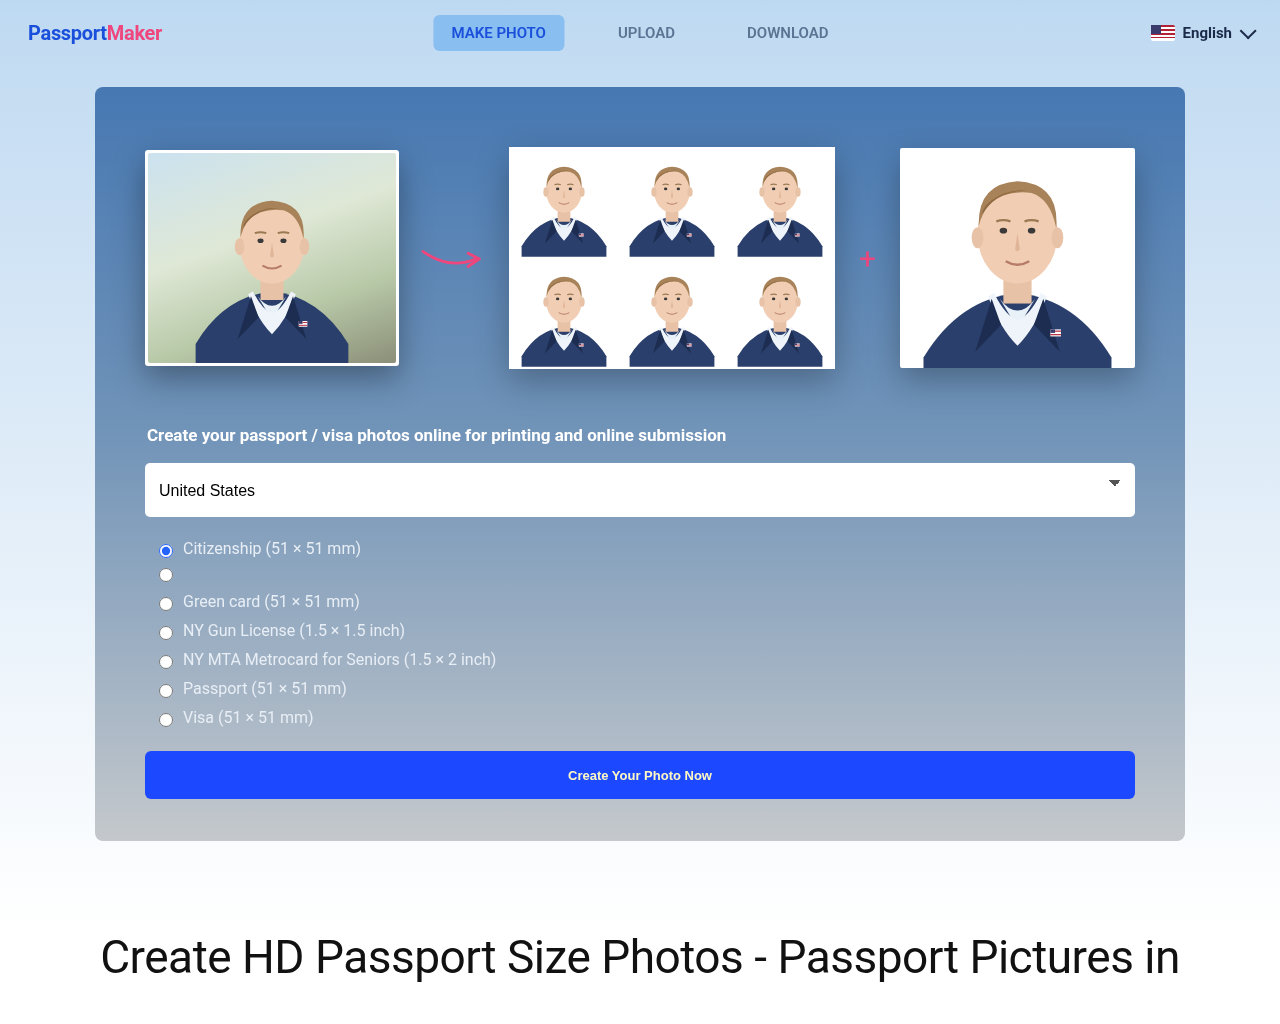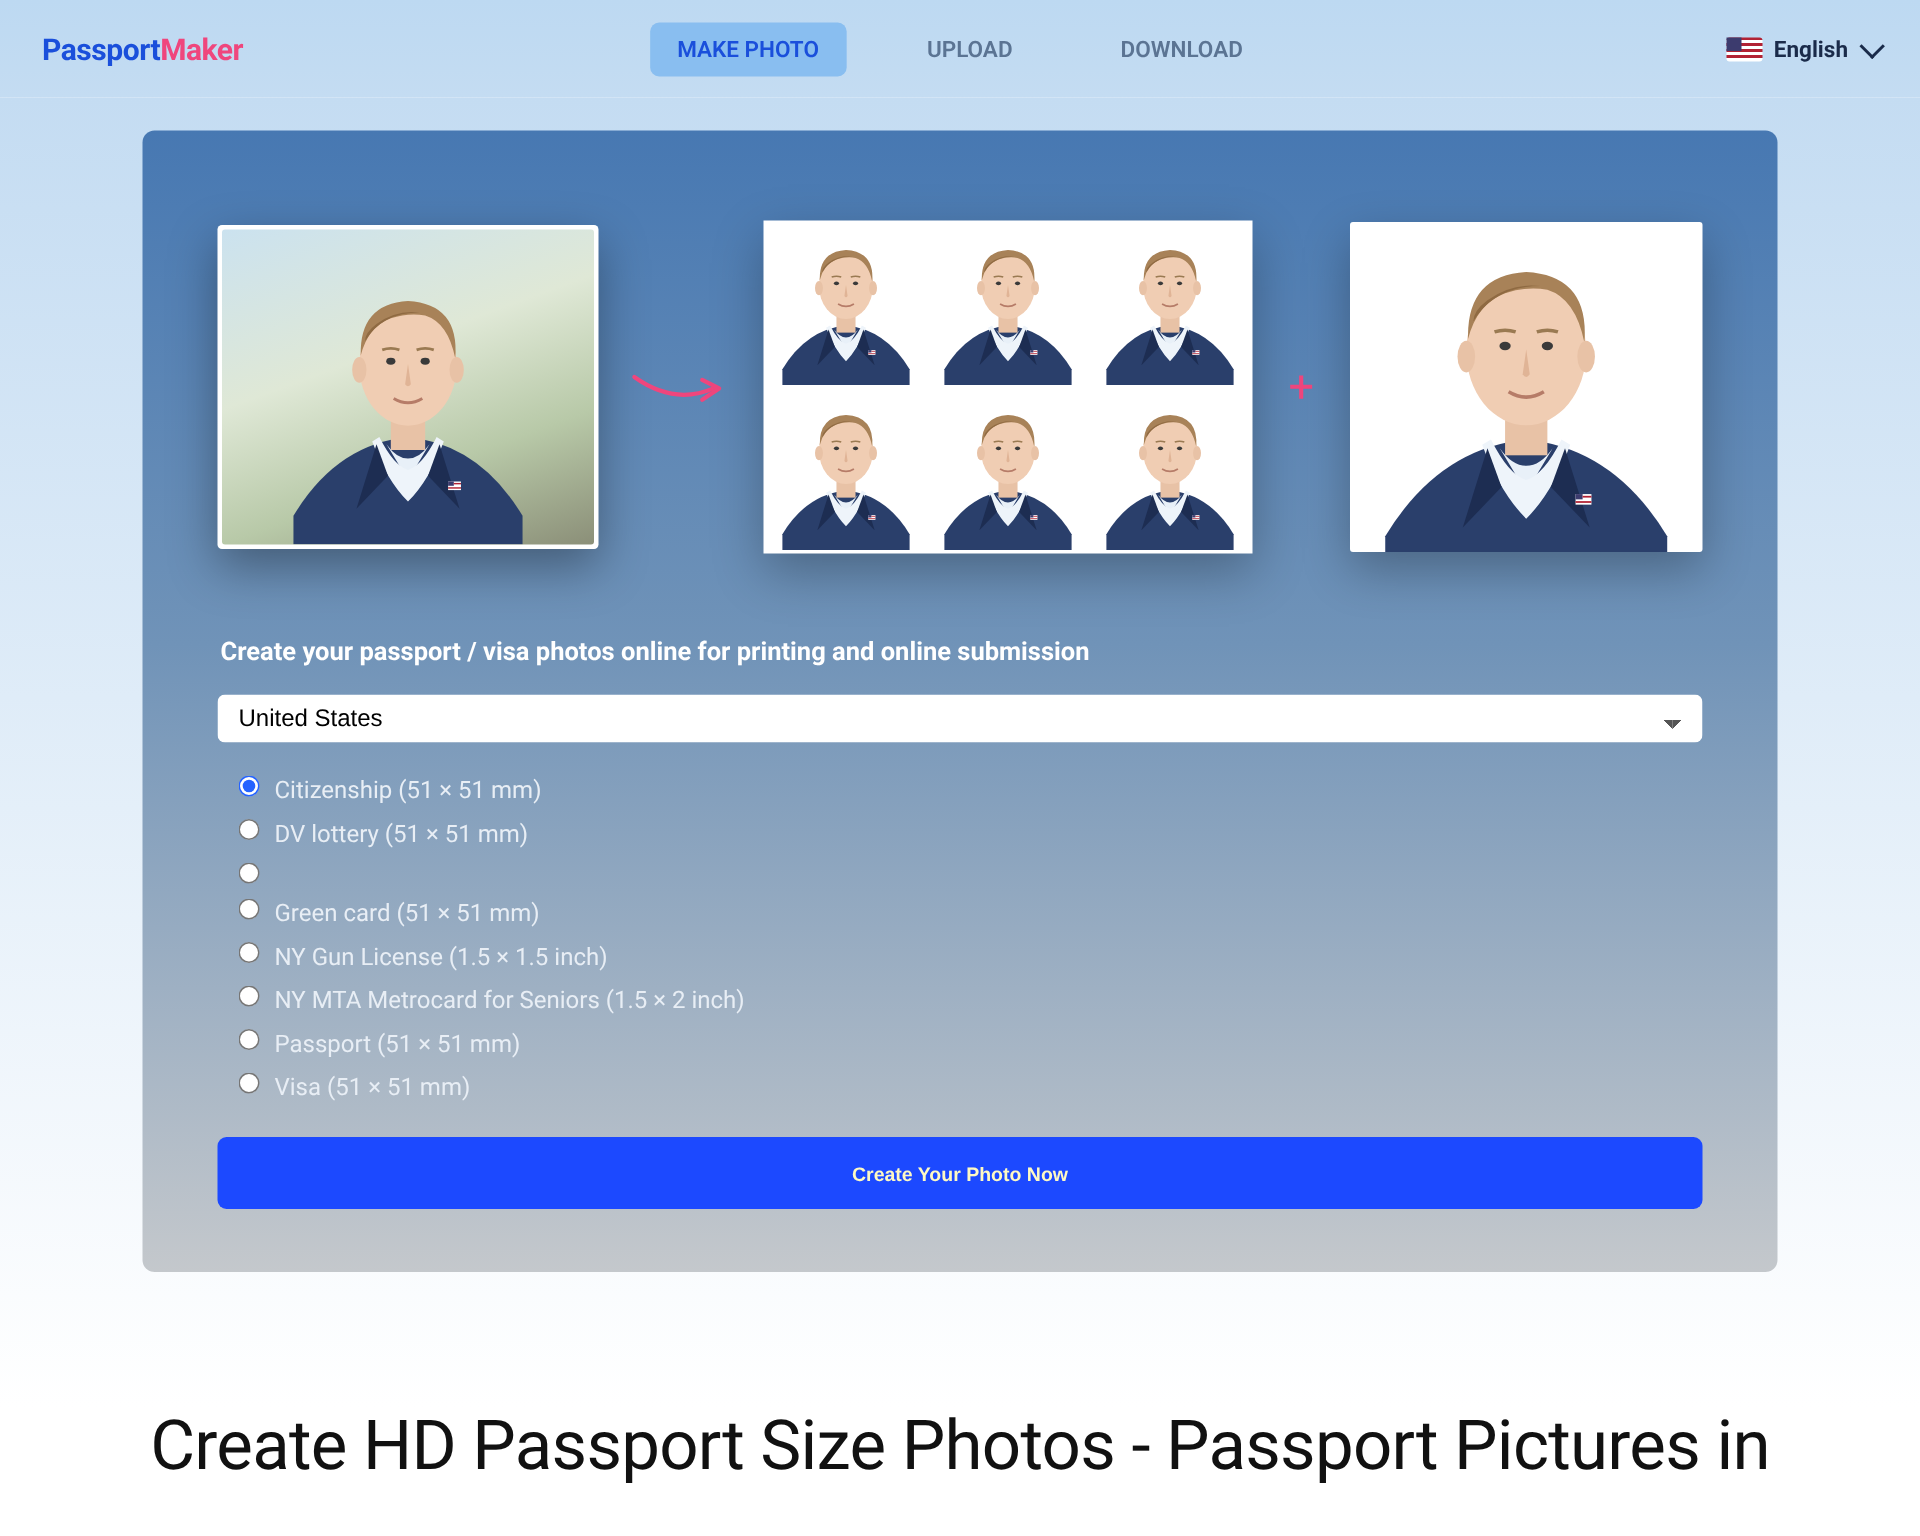--- a/index.html
+++ b/index.html
@@ -165,21 +165,21 @@
   
   .prompt {
     color: #fff;
     font-weight: 700;
     font-size: 17px;
     margin-bottom: 18px;
     padding-left: 2px;
   }
   .select {
     width: 100%;
-    height: 32px;
+    height: 54px;
     background: #fff;
     border-radius: 5px;
     border: none;
     font-size: 16px;
     padding: 0 14px;
     appearance: none;
     background-image: linear-gradient(45deg, transparent 50%, #555 50%),
                       linear-gradient(135deg, #555 50%, transparent 50%);
     background-position: calc(100% - 20px) 17px, calc(100% - 14px) 17px;
     background-size: 6px 6px, 6px 6px;
@@ -189,21 +189,21 @@
 
   .radios {
     display: flex;
     flex-direction: column;
     gap: 10px;
     padding-left: 14px;
     margin-bottom: 24px;
   }
   .radio-row {
     display: flex;
-    align-items: flex-start;
+    align-items: flex-end;
     gap: 10px;
     color: #e8eef5;
     font-size: 16px;
     cursor: pointer;
   }
   .radio-row input[type=radio] {
     width: 14px; height: 14px;
     accent-color: #2563ff;
     cursor: pointer;
   }
@@ -379,24 +379,20 @@
       <option>United States</option>
     </select>
 
     <div class="radios">
       <label class="radio-row">
         <input type="radio" name="doc" checked="" style="">
         <span>Citizenship (51 × 51 mm)</span>
       </label>
       <label class="radio-row">
         <input type="radio" name="doc" style="">
-        <span>DV lottery (51 × 51 mm)</span>
-      </label>
-      <label class="radio-row">
-        <input type="radio" name="doc" style="">
       </label>
       <label class="radio-row">
         <input type="radio" name="doc" style="">
         <span>Green card (51 × 51 mm)</span>
       </label>
       <label class="radio-row">
         <input type="radio" name="doc" style="">
         <span>NY Gun License (1.5 × 1.5 inch)</span>
       </label>
       <label class="radio-row">

